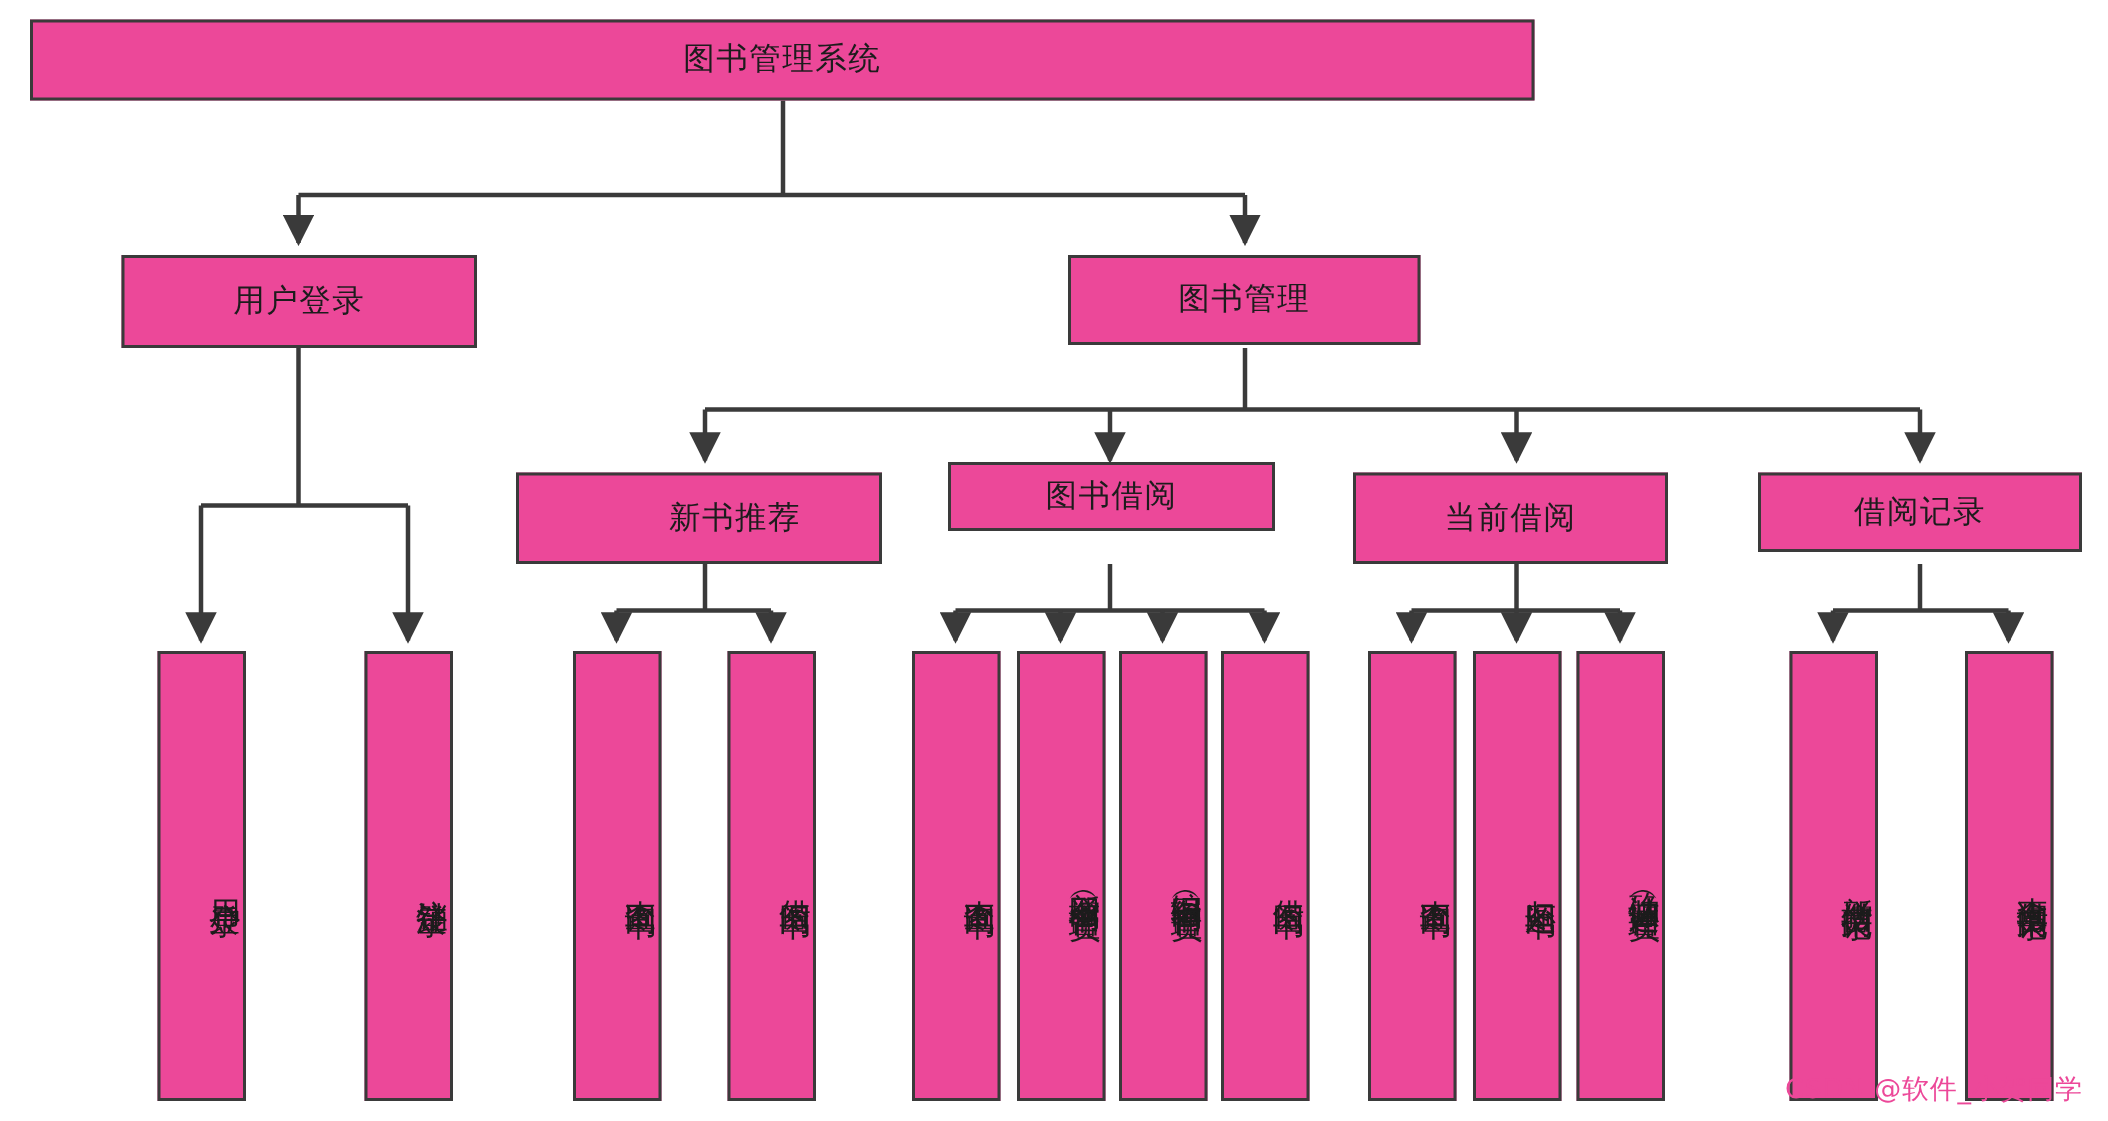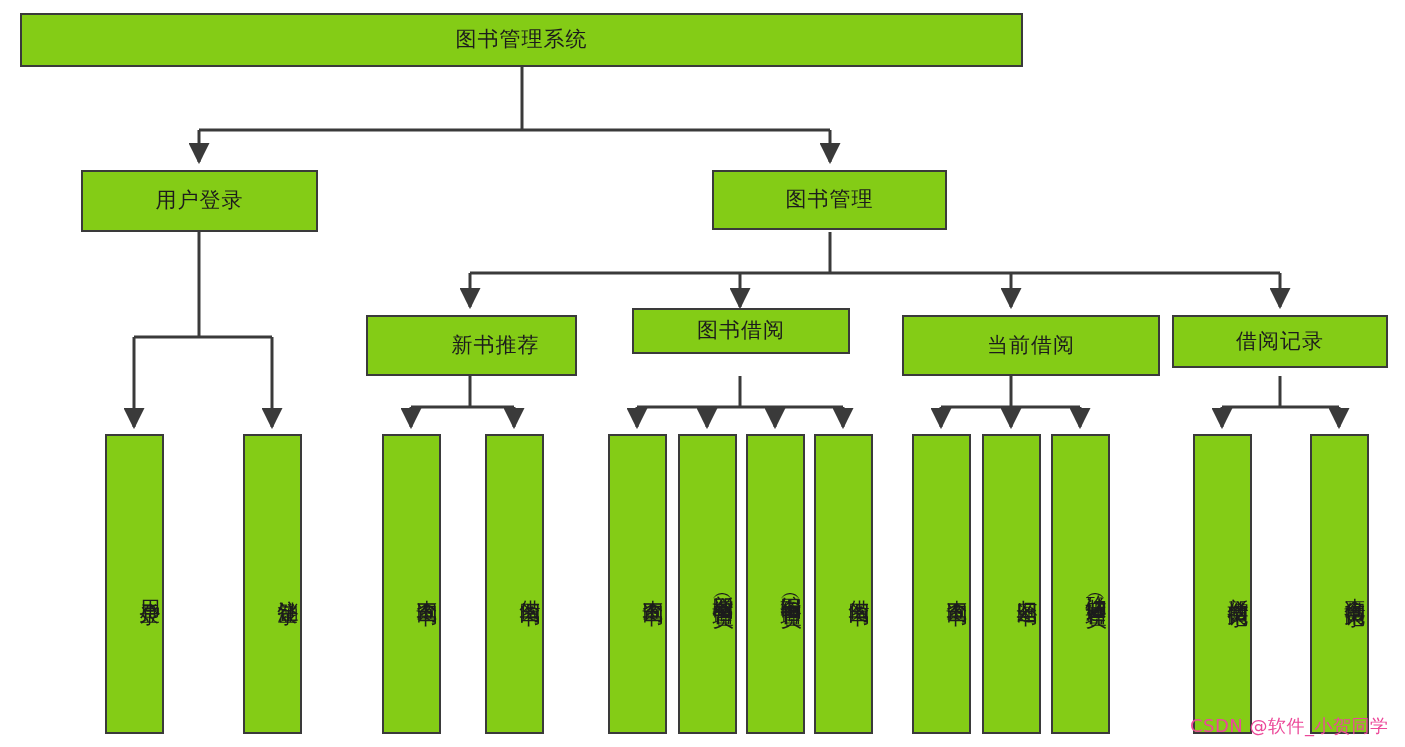--- a/index.html
+++ b/index.html
@@ -22,21 +22,21 @@
     position: absolute;
     left: 0;
     top: 0;
     width: 1405px;
     height: 747px;
   }
   .node {
     position: absolute;
     box-sizing: border-box;
     border: 2px solid #3a3a3a;
-    background: #84cc16;
+    background: #ec4899;
     display: flex;
     align-items: center;
     justify-content: center;
     color: #1c1c1c;
     z-index: 2;
     text-align: right;
   }
   .node.horiz {
     font-size: 21px;
     letter-spacing: 1px;
@@ -127,27 +127,27 @@
     <span>图书管理系统</span>
   </div>
 
   <div class="node horiz" style="left:81px; top:170px; width:237px; height:62px;">
     <span>用户登录</span>
   </div>
   <div class="node horiz" style="left:712px; top:170px; width:235px; height:60px;">
     <span>图书管理</span>
   </div>
 
-  <div class="node horiz" style="left:366px; top:315px; width:211px; height:61px;padding-left:48px;">
+  <div class="node horiz" style="left:344px; top:315px; width:244px; height:61px;padding-left:48px;">
     <span>新书推荐</span>
   </div>
   <div class="node horiz" style="left:632px; top:308px; width:218px; height:46px;">
     <span>图书借阅</span>
   </div>
-  <div class="node horiz" style="left:902px; top:315px; width:258px; height:61px;">
+  <div class="node horiz" style="left:902px; top:315px; width:210px; height:61px;">
     <span>当前借阅</span>
   </div>
   <div class="node horiz" style="left:1172px; top:315px; width:216px; height:53px;">
     <span>借阅记录</span>
   </div>
 
   <div class="node vert" style="left:105px; top:434px; width:59px; height:300px;">
     <span class="vlabel">用户登录</span>
   </div>
   <div class="node vert" style="left:243px; top:434px; width:59px; height:300px;">

